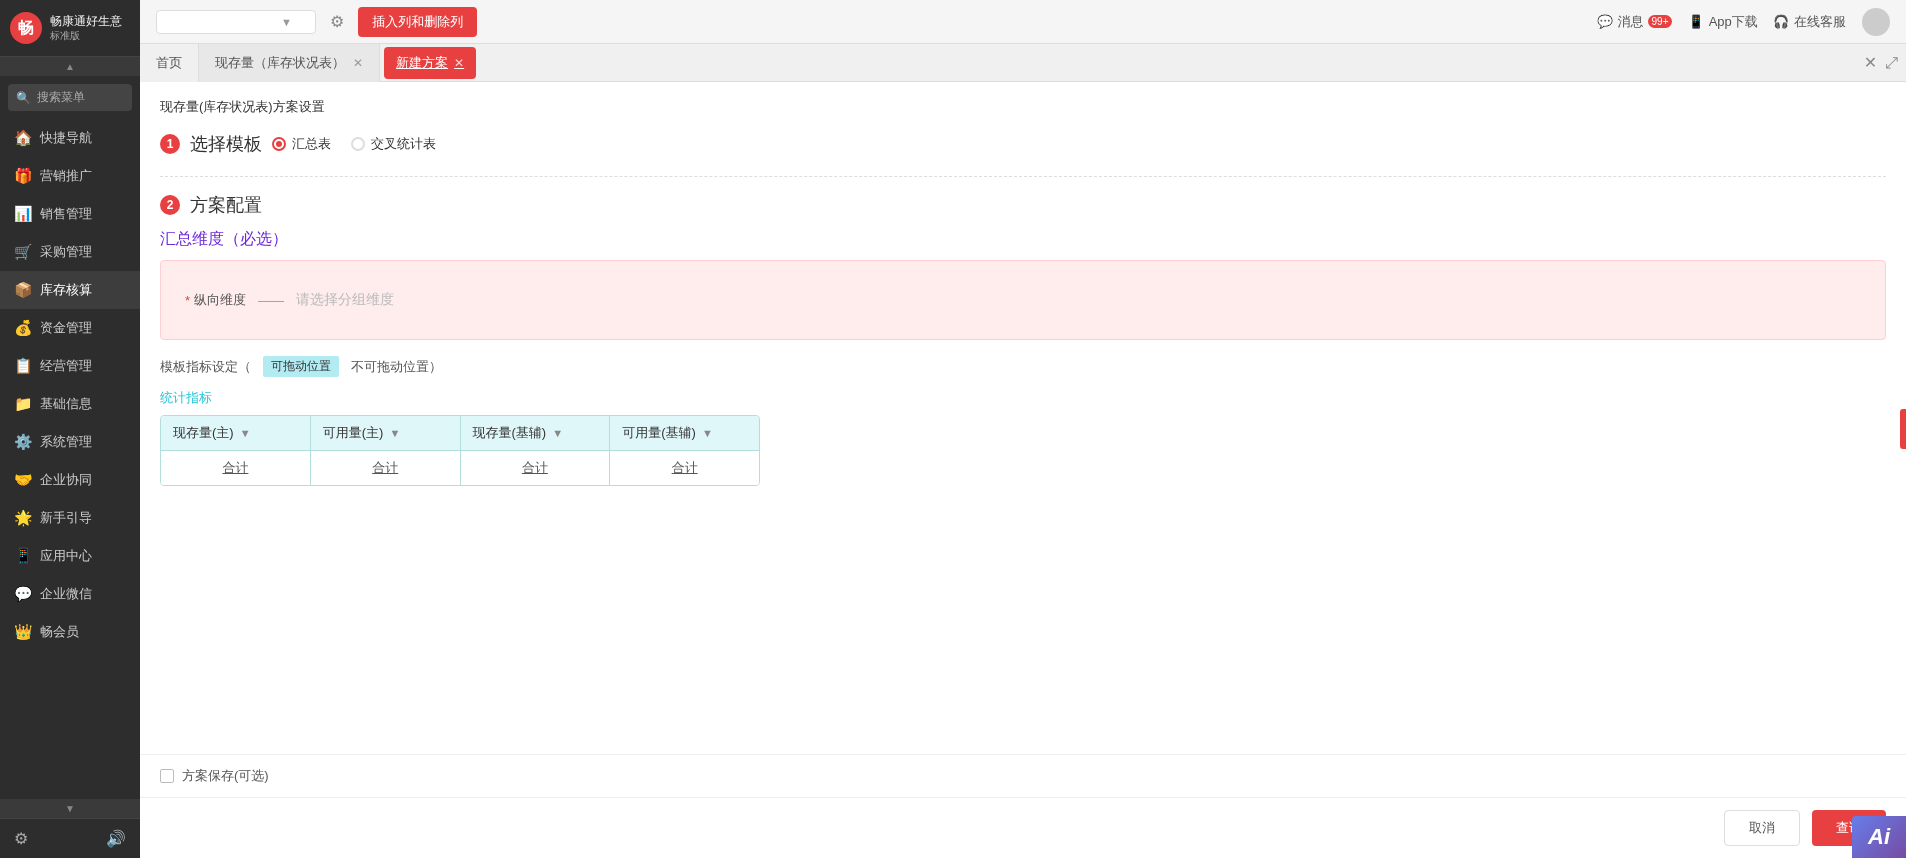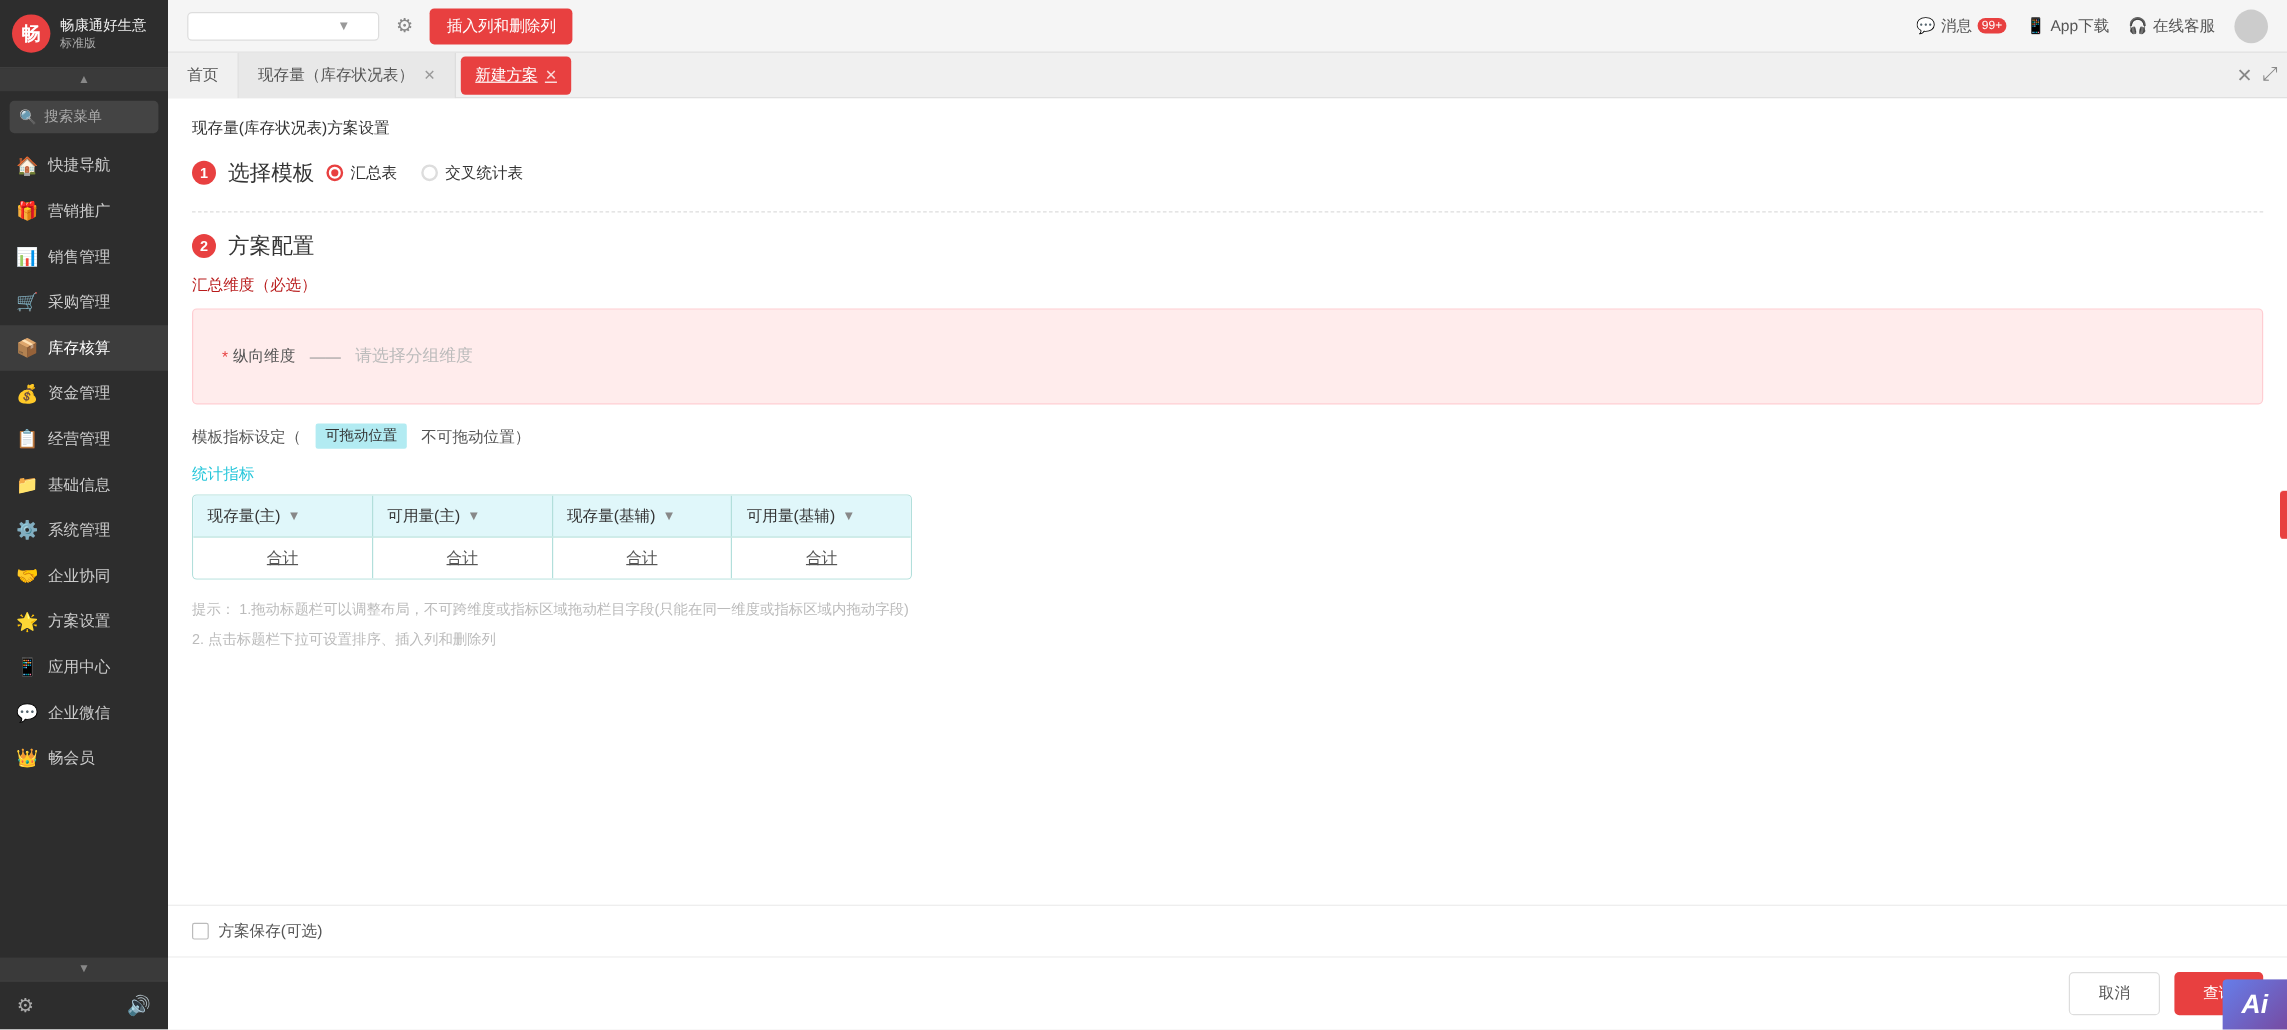--- a/index.html
+++ b/index.html
@@ -165,21 +165,21 @@
       display: flex; align-items: center; justify-content: center;
     }
     .radio-dot.checked { border-color: #e84040; }
     .radio-dot.checked::after {
       content: ''; width: 6px; height: 6px; background: #e84040; border-radius: 50%;
     }
 
     .section-divider { border: none; border-top: 1px dashed #ddd; margin: 16px 0; }
 
     
-    .field-label { font-size: 13px; color: #b91c1c; margin-bottom: 10px; }
+    .field-label { font-size: 16px; color: #6d28d9; margin-bottom: 10px; }
 
     .dimension-box {
       background: #ffecec;
       border: 1px solid #ffcdd2;
       border-radius: 4px;
       padding: 20px 24px;
       margin-bottom: 16px;
       min-height: 80px;
       display: flex; align-items: center;
     }
@@ -340,21 +340,21 @@
     <div class="sidebar-nav-item">
       <span class="sidebar-nav-icon">⚙️</span>
       <span>系统管理</span>
     </div>
     <div class="sidebar-nav-item">
       <span class="sidebar-nav-icon">🤝</span>
       <span>企业协同</span>
     </div>
     <div class="sidebar-nav-item">
       <span class="sidebar-nav-icon">🌟</span>
-      <span>方案设置</span>
+      <span>新手引导</span>
     </div>
     <div class="sidebar-nav-item">
       <span class="sidebar-nav-icon">📱</span>
       <span>应用中心</span>
     </div>
     <div class="sidebar-nav-item">
       <span class="sidebar-nav-icon">💬</span>
       <span>企业微信</span>
     </div>
     <div class="sidebar-nav-item">
@@ -491,24 +491,20 @@
           </div>
           <div class="stats-body-col">
             <span>合计</span>
           </div>
           <div class="stats-body-col">
             <span>合计</span>
           </div>
         </div>
       </div>
 
-      <div class="hints-section">
-        <div class="hint-item">提示：   1.拖动标题栏可以调整布局，不可跨维度或指标区域拖动栏目字段(只能在同一维度或指标区域内拖动字段)</div>
-        <div class="hint-item">         2. 点击标题栏下拉可设置排序、插入列和删除列</div>
-      </div>
     </div>
   </div>
 
   <div class="save-section">
     <div class="save-checkbox"></div>
     <span class="save-label">方案保存(可选)</span>
   </div>
 
   <div class="footer-actions">
     <button class="btn-cancel">取消</button>

